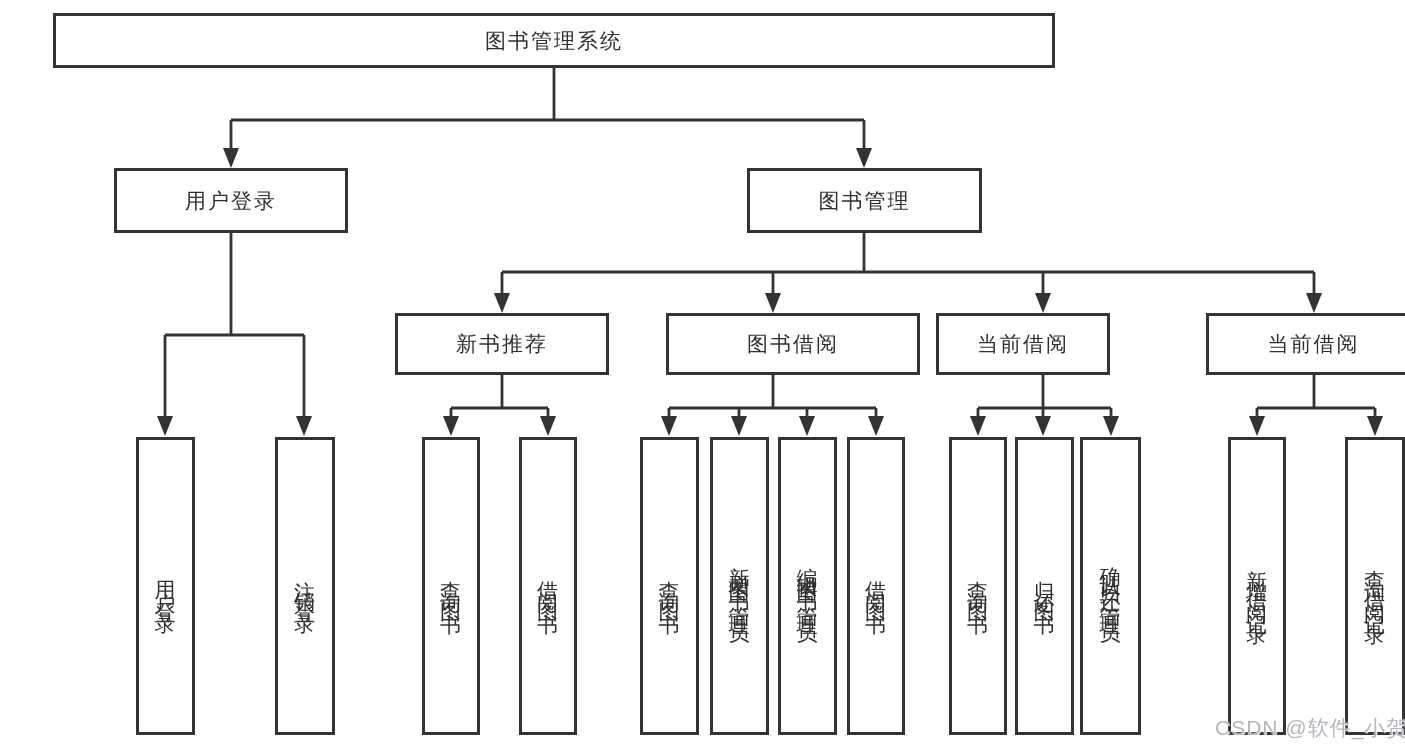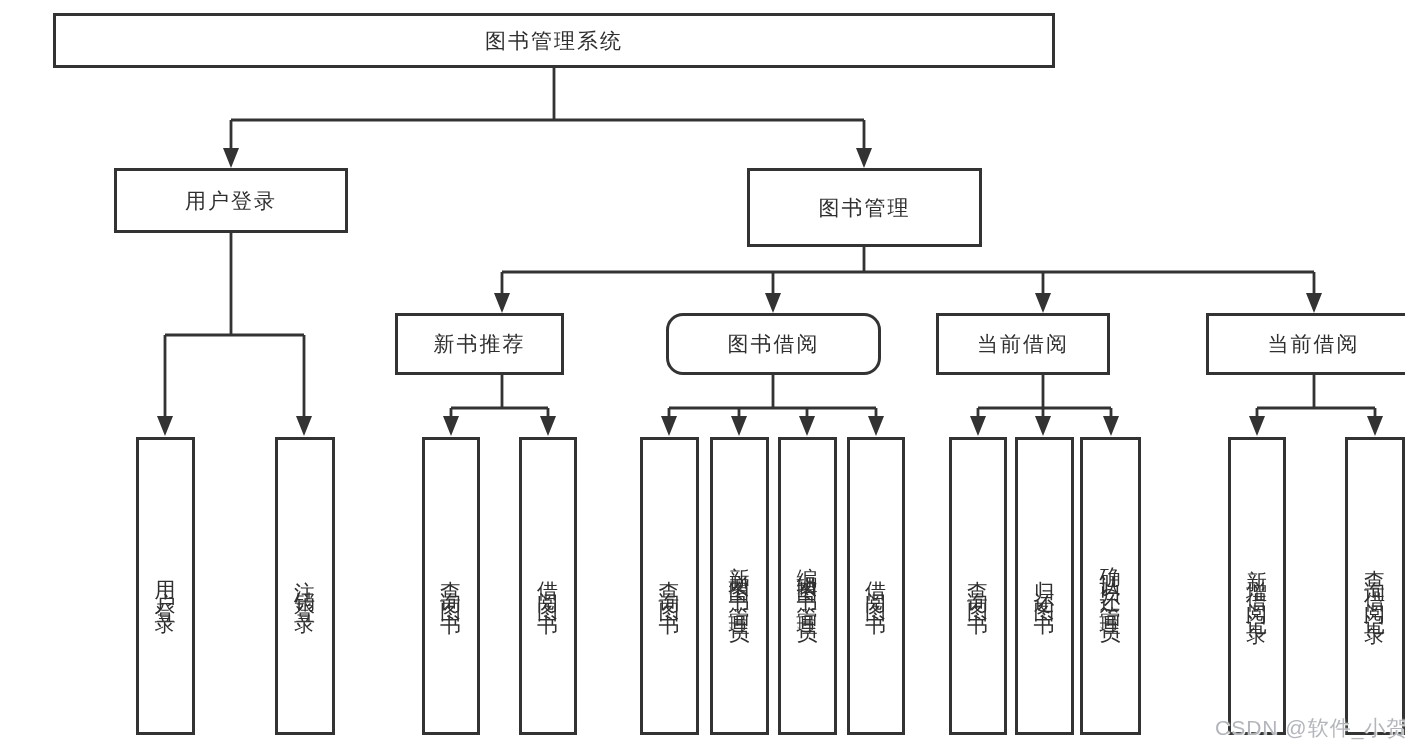--- a/index.html
+++ b/index.html
@@ -105,28 +105,28 @@
     </g>
   </svg>
 
   <div class="node h" style="left:21px; top:13px; width:1002px; height:55px;">
     <span>图书管理系统</span>
   </div>
 
   <div class="node h" style="left:82px; top:168px; width:234px; height:65px;">
     <span>用户登录</span>
   </div>
-  <div class="node h" style="left:715px; top:168px; width:235px; height:79px;">
+  <div class="node h" style="left:715px; top:168px; width:235px; height:65px;">
     <span>图书管理</span>
   </div>
 
-  <div class="node h" style="left:363px; top:313px; width:169px; height:62px;">
+  <div class="node h" style="left:363px; top:313px; width:214px; height:62px;">
     <span>新书推荐</span>
   </div>
-  <div class="node h" style="left:634px; top:313px; width:215px; height:62px;border-radius:17px;">
+  <div class="node h" style="left:634px; top:313px; width:254px; height:62px;">
     <span>图书借阅</span>
   </div>
   <div class="node h" style="left:904px; top:313px; width:174px; height:62px;">
     <span>当前借阅</span>
   </div>
   <div class="node h" style="left:1174px; top:313px; width:215px; height:62px;">
     <span>当前借阅</span>
   </div>
 
   <div class="node v" style="left:104px; top:437px; width:59px; height:298px;">

